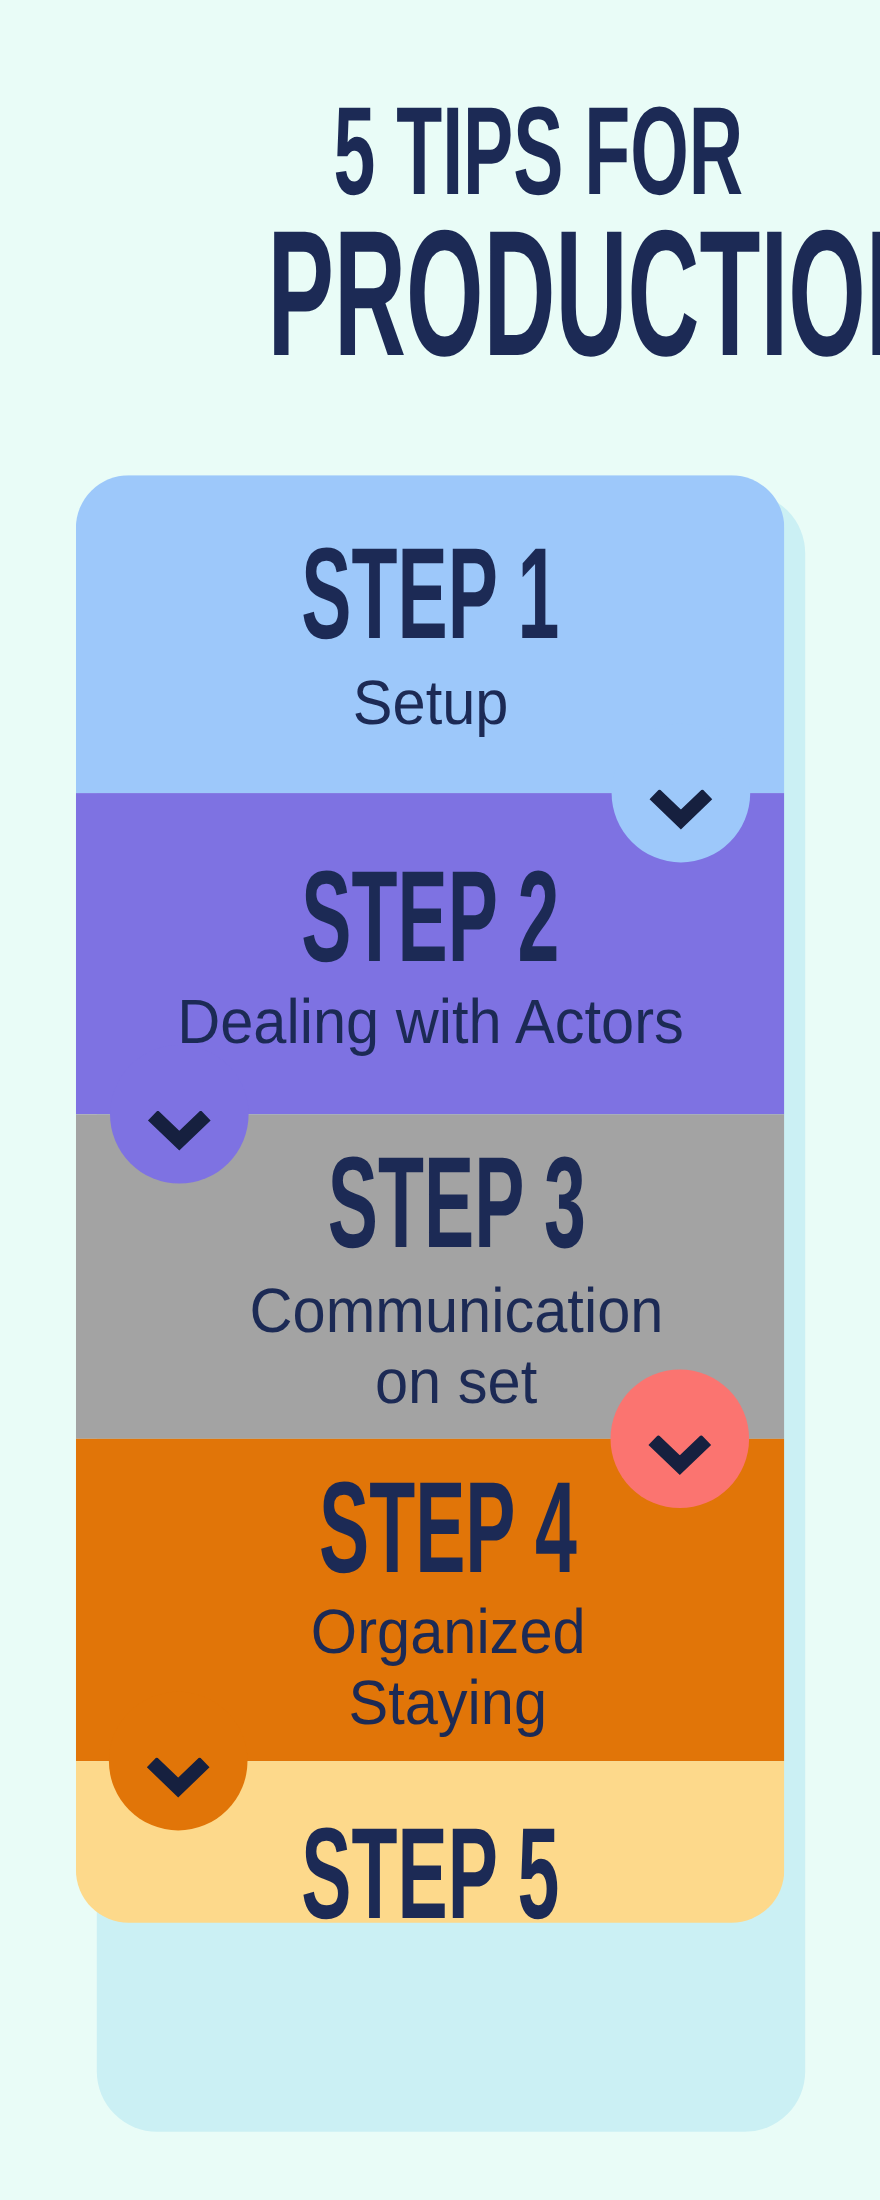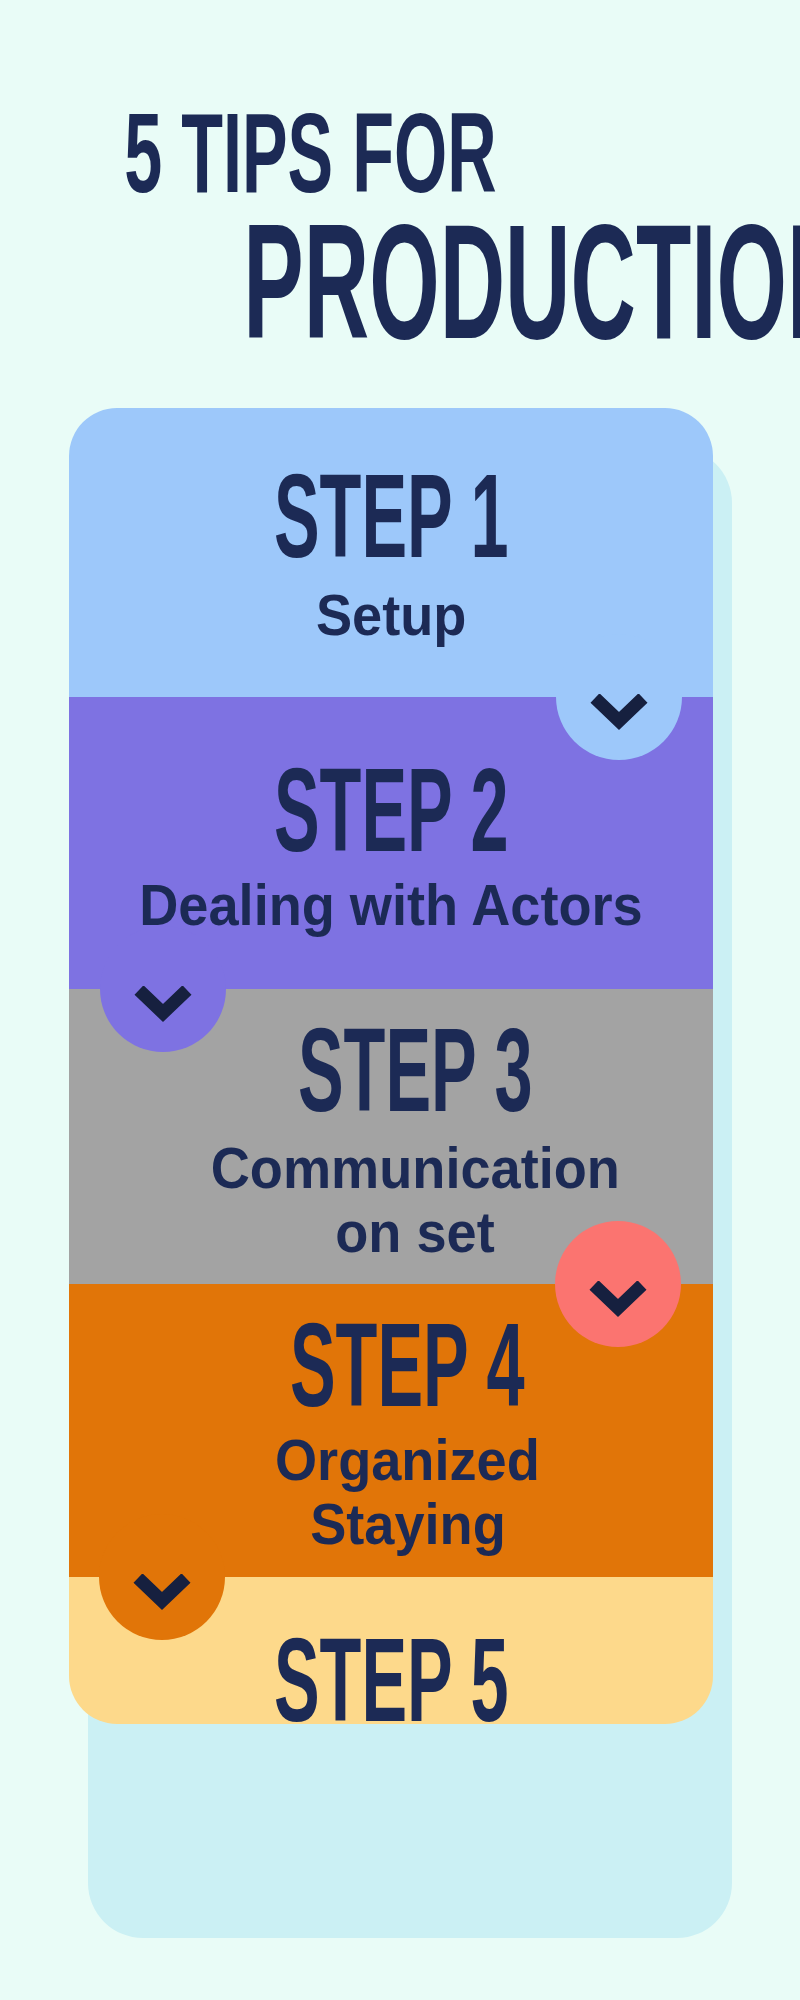--- a/index.html
+++ b/index.html
@@ -2,48 +2,48 @@
 <html><head>
 <meta charset="utf-8">
 <style>
   html,body{margin:0;padding:0;background:#e9fcf7;}
   .page{
     position:relative;width:800px;height:2000px;overflow:hidden;
     background:#e9fcf7;font-family:"Liberation Sans",sans-serif;
     color:#1c2a55;
   }
   
-  .title{position:absolute;top:102px;left:0;width:800px;text-align:left;}
+  .title{position:absolute;top:87px;left:0;width:800px;text-align:right;}
   .title-line1{font-size:114px;line-height:102px;font-weight:bold;white-space:nowrap;}
   .title-line2{font-size:163px;line-height:147px;font-weight:bold;white-space:nowrap;margin-top:4px;}
   .condense-60{display:inline-block;transform:scaleX(0.60);transform-origin:50% 50%;}
   .condense-56{display:inline-block;transform:scaleX(0.556);transform-origin:50% 50%;}
   .condense-58{display:inline-block;transform:scaleX(0.58);transform-origin:50% 50%;}
   .condense-95{display:inline-block;transform:scaleX(0.95);transform-origin:50% 50%;}
   
   .card-shadow{
     position:absolute;left:88px;top:448px;width:644px;height:1490px;
     background:#cbf0f4;border-radius:55px;
   }
   .card{
-    position:absolute;left:69px;top:408px;width:644px;height:1316px;
+    position:absolute;left:69px;top:432px;width:644px;height:1316px;
     border-radius:48px;overflow:hidden;
   }
   .step{position:relative;width:100%;box-sizing:border-box;text-align:center;}
   .step-1{height:289px;background:#9dc8fa;padding-top:55px;}
   .step-2{height:292px;background:#7e72e2;padding-top:60px;}
   .step-3{height:295px;background:#a3a3a3;padding-top:28px;padding-left:48px;}
   .step-4{height:293px;background:#e17508;padding-top:28px;padding-left:33px;}
   .step-5{height:321px;background:#fdd98b;padding-top:50px;}
   .step-heading{
     font-size:118px;line-height:106px;font-weight:bold;white-space:nowrap;
     color:#1c2a55;
   }
   .step-subtitle{
-    font-size:57px;line-height:64px;font-weight:bold;color:#1c2a55;
+    font-size:57px;line-height:64px;font-weight:normal;color:#1c2a55;
   }
   .step-1 .step-subtitle{margin-top:14px;}
   .step-2 .step-subtitle{margin-top:10px;}
   .step-3 .step-subtitle{margin-top:13px;}
   .step-4 .step-subtitle{margin-top:10px;}
   .step-5 .step-subtitle{margin-top:20px;}
   .subtitle-line{display:block;white-space:nowrap;}
   
   .bump{
     position:absolute;width:126px;height:126px;border-radius:50%;

